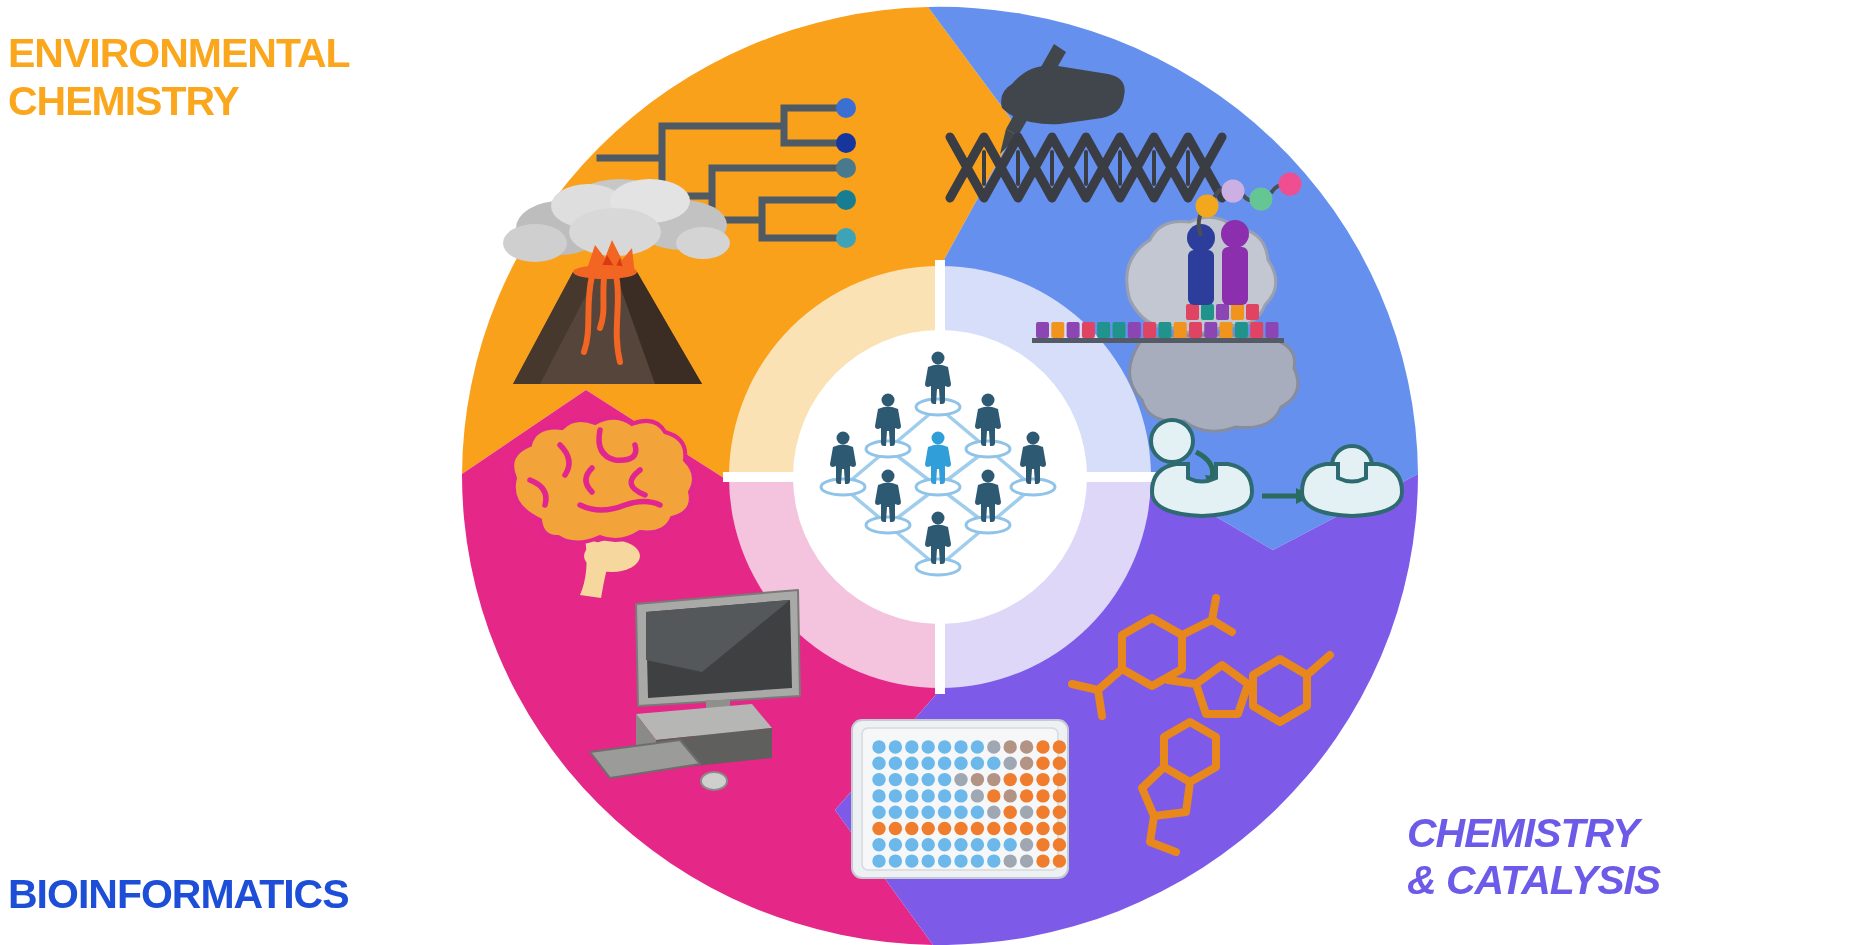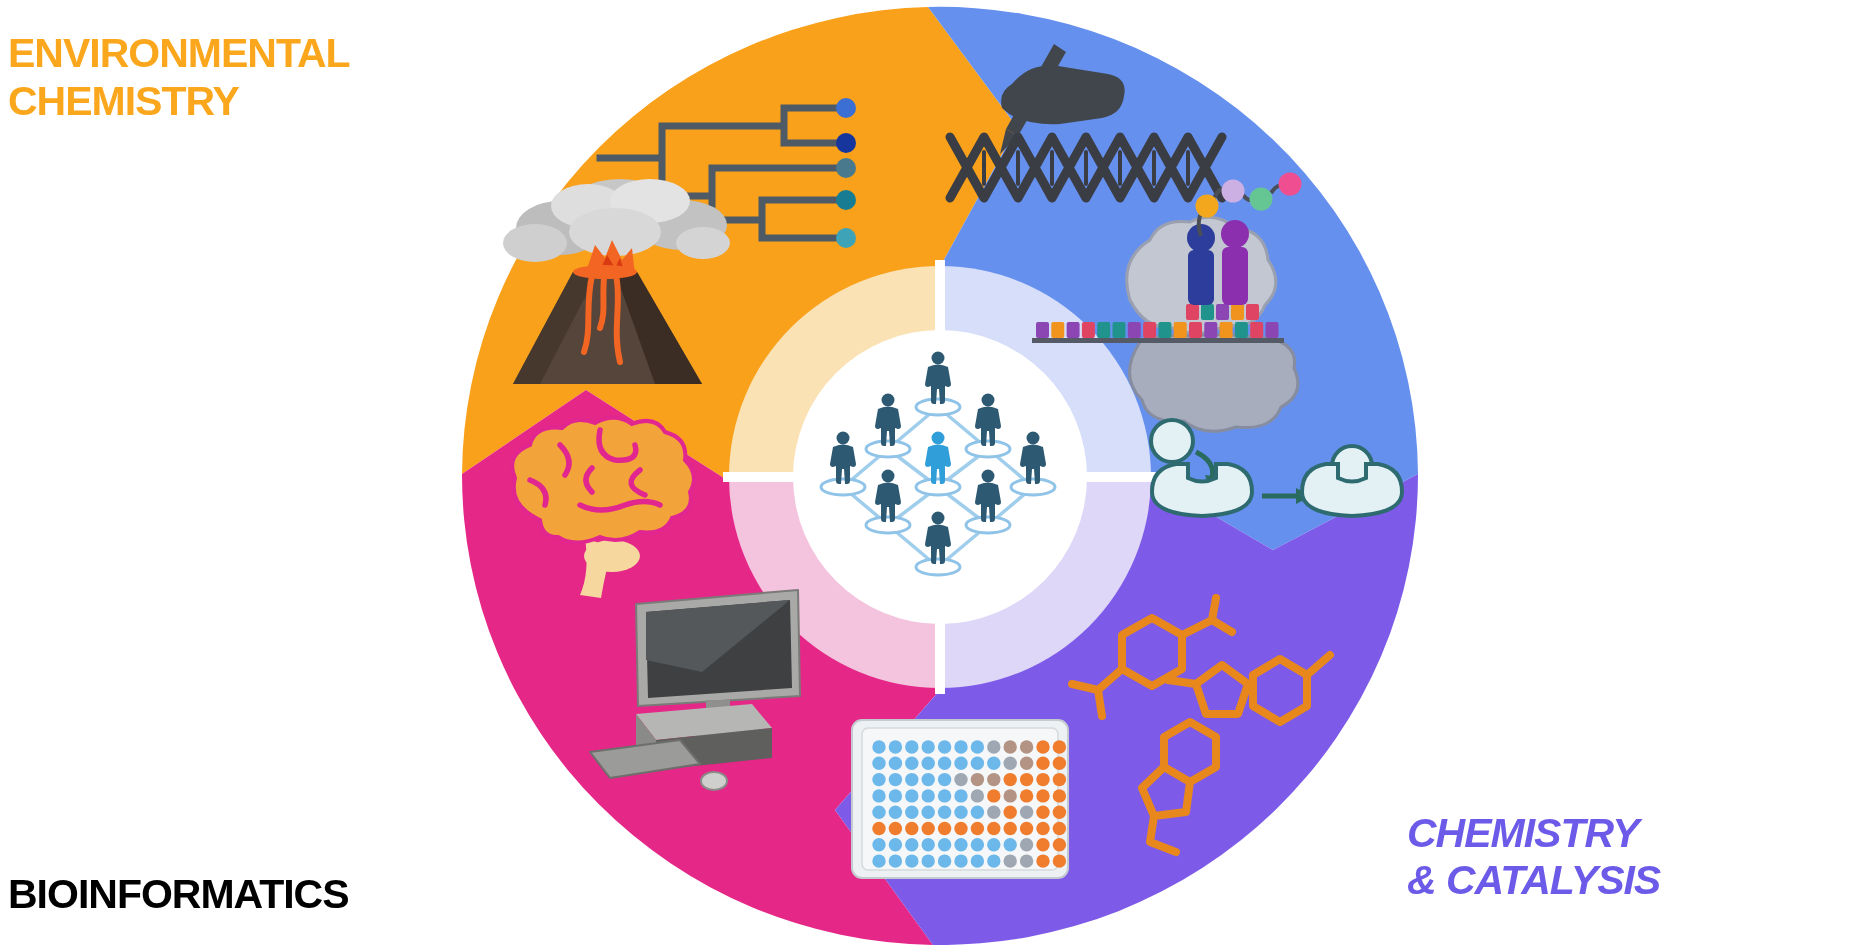--- a/index.html
+++ b/index.html
@@ -353,16 +353,16 @@
 </svg>
 
 <div class="label tl" style="color: rgb(251, 167, 30);">
   <div>ENVIRONMENTAL</div>
   <div>CHEMISTRY</div>
 </div>
 <div class="label br" style="color: rgb(108, 90, 232);">
   <div>CHEMISTRY</div>
   <div>&amp; CATALYSIS</div>
 </div>
-<div class="label bl" style="color: #000000;">
+<div class="label bl" style="color: #1d4ed8;">
   <div>BIOINFORMATICS</div>
 </div>
 </div>
 
 </body></html>

